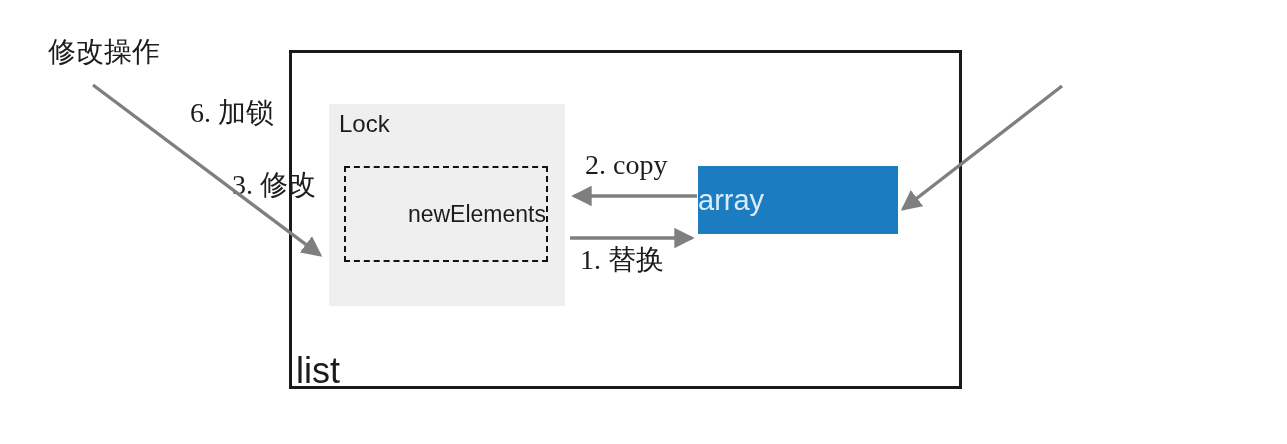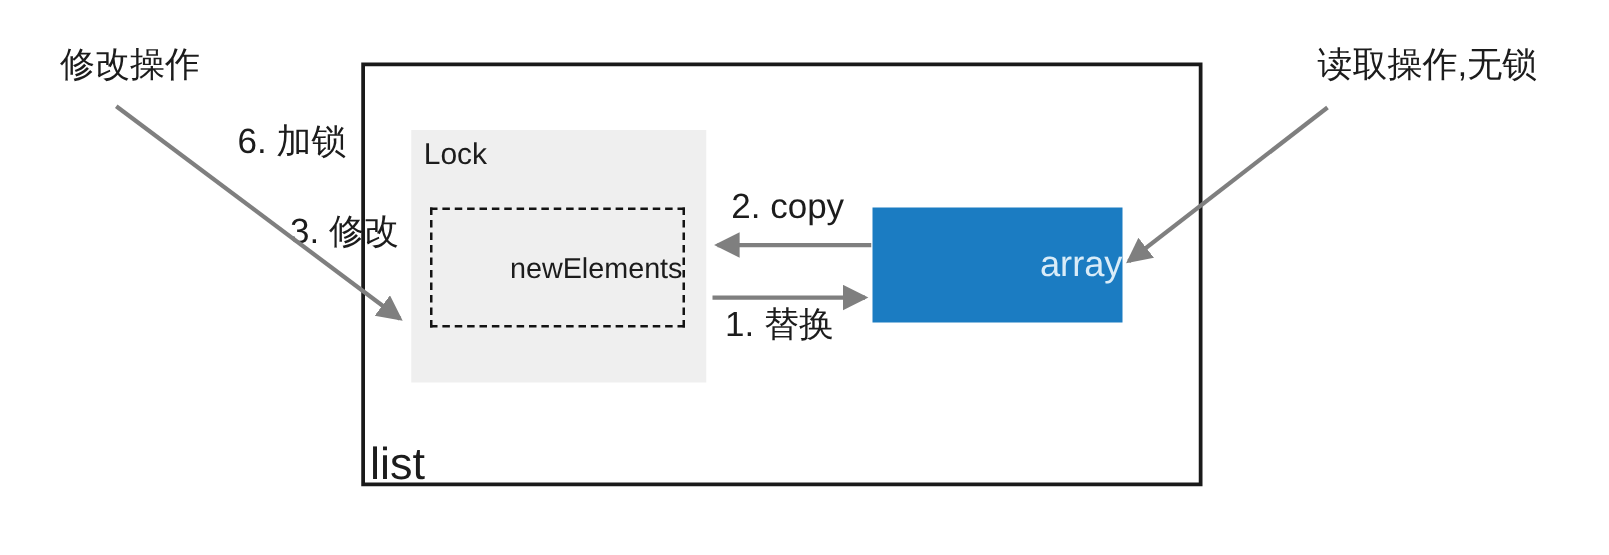--- a/index.html
+++ b/index.html
@@ -22,20 +22,21 @@
     height: 444px;
     background: #ffffff;
     overflow: hidden;
   }
   .label {
     position: absolute;
     color: var(--text-black);
     font-size: 28px;
     line-height: 1.15;
     white-space: nowrap;
+    font-family: Liberation Serif, serif;
   }
   .label-modify-op   { left: 48px;  top: 36px; }
   .label-read-op     { left: 1054px; top: 36px; }
   .label-step1       { left: 190px; top: 97px; }
   .label-step3       { left: 232px; top: 169px; }
   .label-step2       { left: 585px; top: 149px; }
   .label-step4       { left: 580px; top: 244px; }
 
   .outer-rect {
     position: absolute;
@@ -70,25 +71,25 @@
     display: flex;
     align-items: center;
     justify-content: flex-end;
     font-size: 23px;
     color: var(--text-black);
     background: #ffffff00;
   }
   .array-box {
     position: absolute;
     left: 698px; top: 166px;
-    width: 200px; height: 92px;
+    width: 200px; height: 68px;
     background: var(--array-fill);
     display: flex;
     align-items: center;
-    justify-content: flex-end;
+    justify-content: flex-start;
     font-size: 29px;
     color: var(--array-text);
   }
   svg.arrows {
     position: absolute;
     left: 0; top: 0;
     width: 1287px; height: 444px;
     pointer-events: none;
   }
   svg.arrows line {
@@ -96,21 +97,20 @@
     stroke-width: 3.4;
   }
   #arrowhead path { fill: var(--arrow-gray); }
 </style>
 </head>
 <body>
 
 <div class="canvas">
 
   <div class="label label-modify-op">修改操作</div>
-  <div class="label label-read-op">读取操作,无锁</div>
   <div class="label label-step1">6. 加锁</div>
   <div class="label label-step3">3. 修改</div>
   <div class="label label-step2">2. copy</div>
   <div class="label label-step4">1. 替换</div>
 
   <div class="outer-rect"></div>
   <div class="list-label">list</div>
 
   <div class="lock-box">
     <div class="lock-label">Lock</div>

